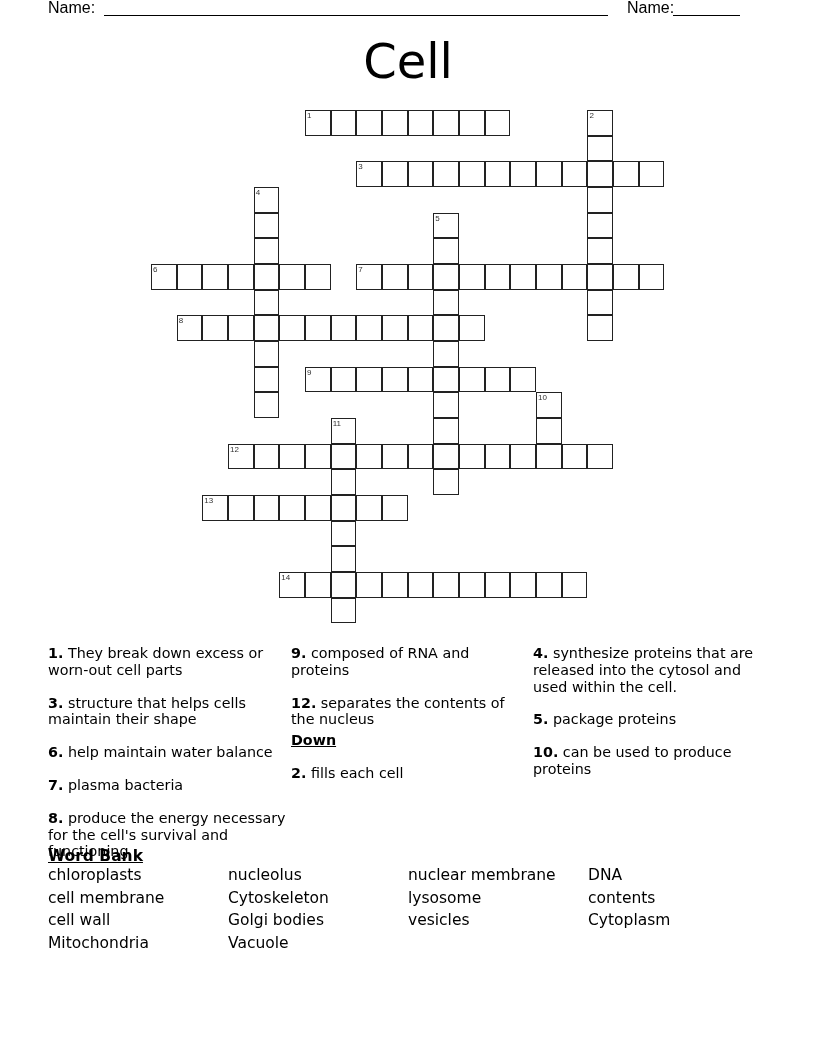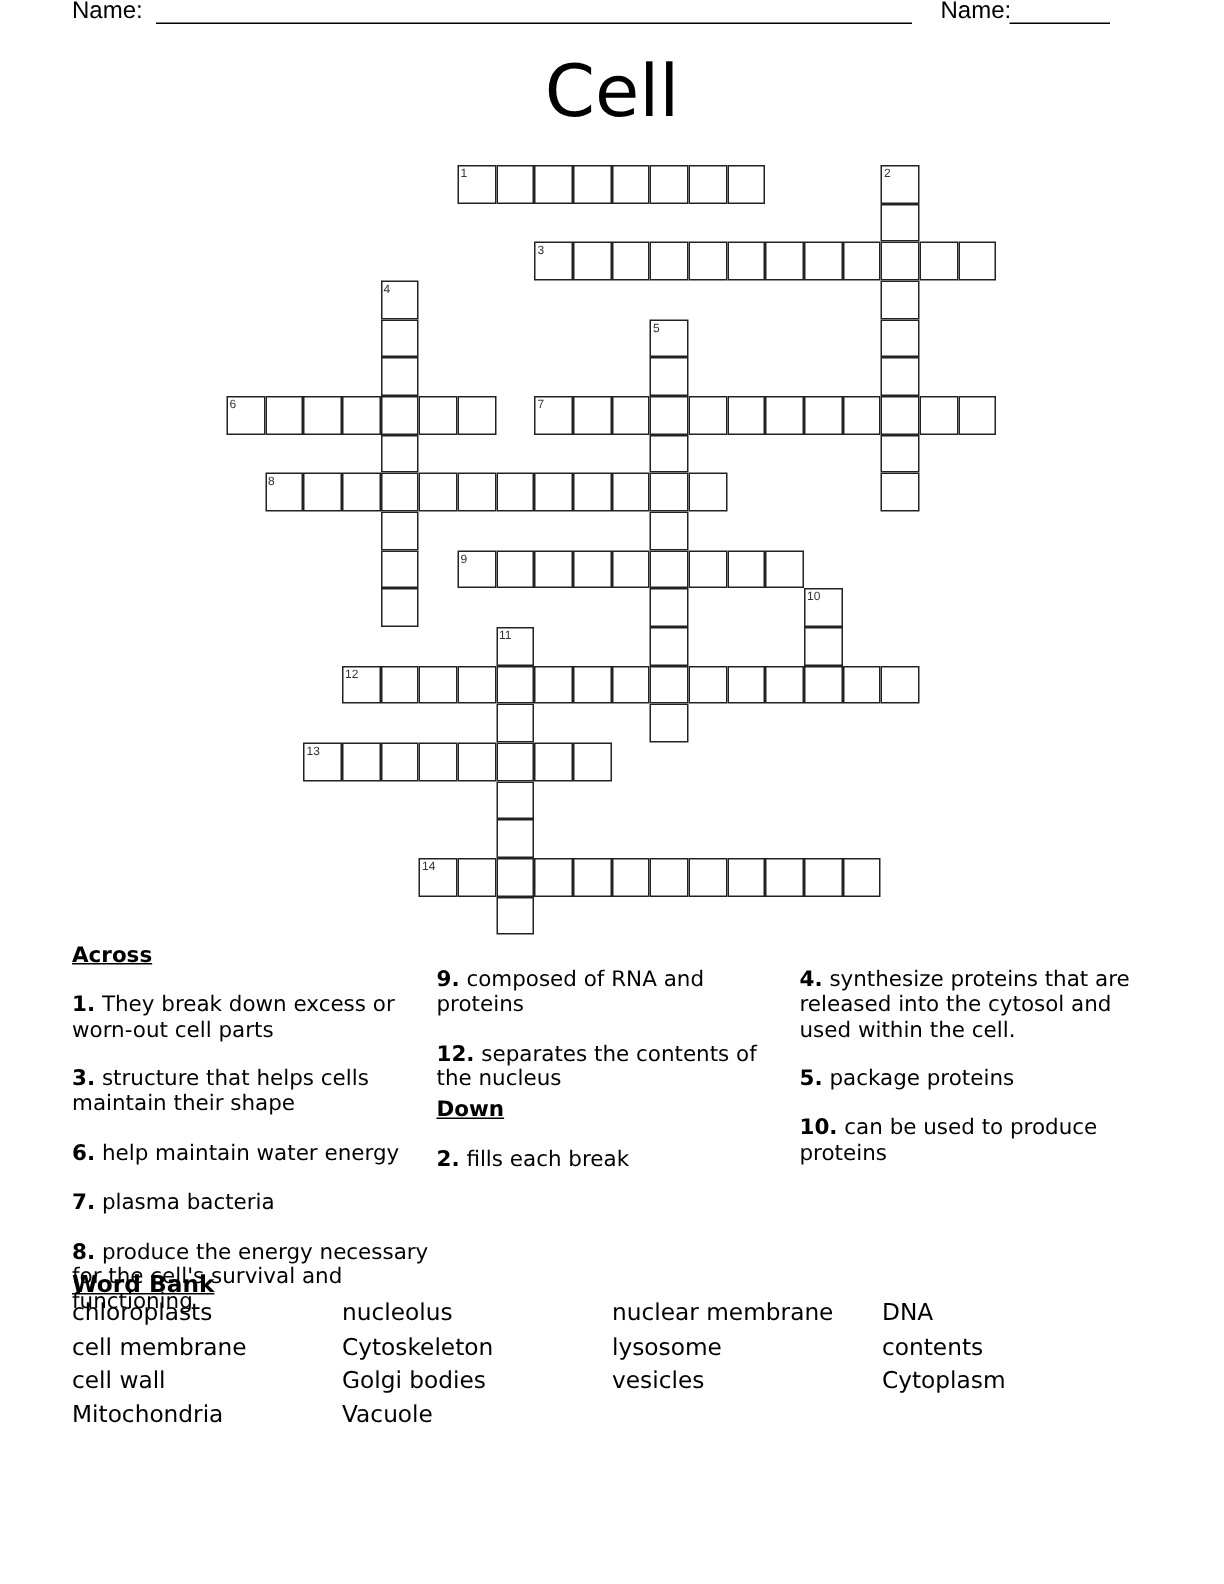--- a/index.html
+++ b/index.html
@@ -184,33 +184,32 @@
     <div class="cell" style="left: 256.7px; top: 462.06px;"></div>
     <div class="cell" style="left: 282.37px; top: 462.06px;"></div>
     <div class="cell" style="left: 308.04px; top: 462.06px;"></div>
     <div class="cell" style="left: 333.71px; top: 462.06px;"></div>
     <div class="cell" style="left: 359.38px; top: 462.06px;"></div>
     <div class="cell" style="left: 385.05px; top: 462.06px;"></div>
     <div class="cell" style="left: 410.72px; top: 462.06px;"></div>
   </div>
 
 <div class="clues col1">
-  <div class="heading">Across</div>
   <div class="clue"><span class="num">1.</span><span> They break down excess or worn-out cell parts</span></div>
   <div class="clue"><span class="num">3.</span><span> structure that helps cells maintain their shape</span></div>
-  <div class="clue"><span class="num">6.</span><span> help maintain water energy</span></div>
+  <div class="clue"><span class="num">6.</span><span> help maintain water balance</span></div>
   <div class="clue"><span class="num">7.</span><span> plasma bacteria</span></div>
   <div class="clue"><span class="num">8.</span><span> produce the energy necessary for the cell's survival and functioning</span></div>
 </div>
 
 <div class="clues col2">
   <div class="clue"><span class="num">9.</span><span> composed of RNA and proteins</span></div>
   <div class="clue"><span class="num">12.</span><span> separates the contents of the nucleus</span></div>
   <div class="heading">Down</div>
-  <div class="clue"><span class="num">2.</span><span> fills each break</span></div>
+  <div class="clue"><span class="num">2.</span><span> fills each cell</span></div>
 </div>
 
 <div class="clues col3">
   <div class="clue"><span class="num">4.</span><span> synthesize proteins that are released into the cytosol and used within the cell.</span></div>
   <div class="clue"><span class="num">5.</span><span> package proteins</span></div>
   <div class="clue"><span class="num">10.</span><span> can be used to produce proteins</span></div>
 </div>
 
 <div class="wordbank">
   <div class="wb-heading">Word Bank</div>

